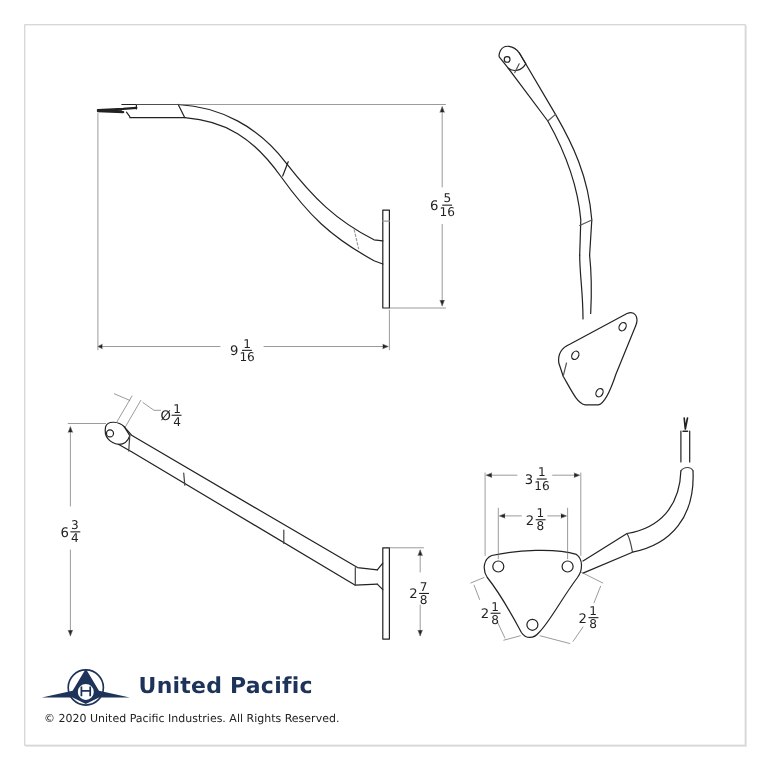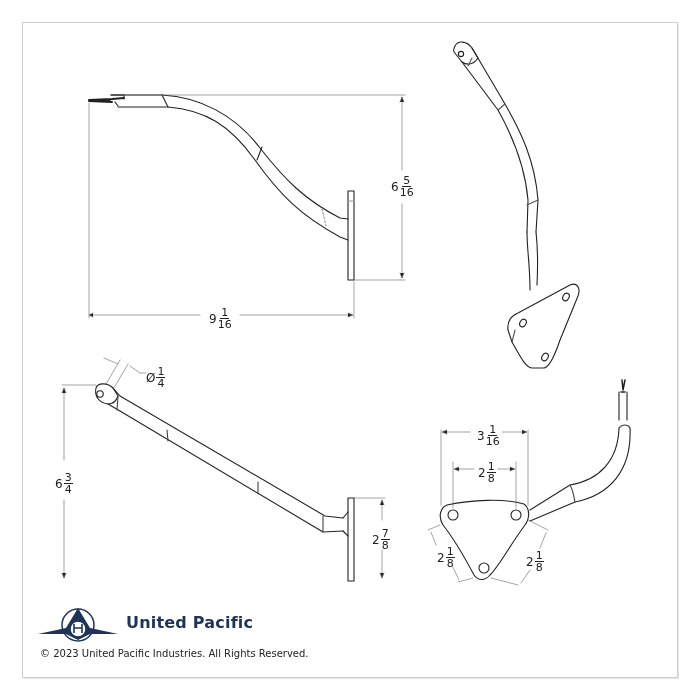--- a/index.html
+++ b/index.html
@@ -4,21 +4,21 @@
   <style>
     html, body { margin:0; padding:0; background:#ffffff; }
     body { width:700px; height:700px; position:relative; overflow:hidden; font-family:"DejaVu Sans", sans-serif; }
     .frame { position:absolute; left:22px; top:22px; width:654px; height:654px; border:1px solid #cfcfcf; box-shadow:1px 1px 0 #e6e6e6; }
     svg.drawing { position:absolute; left:0; top:0; }
     .dim { position:absolute; font-size:12px; color:#222; line-height:1; display:flex; align-items:center; }
     .frac { display:inline-flex; flex-direction:column; align-items:center; font-size:11px; line-height:11px; margin-left:1px; }
     .frac .num { border-bottom:1px solid #222; padding:0 1px; }
     .whole { font-size:12px; }
     .brand { position:absolute; left:36px; top:600px; height:45px; display:flex; align-items:center; }
-    .brand-name { font-family:"DejaVu Sans", sans-serif; font-weight:bold; color:#1e3359; font-size:16px; margin-left:6px; letter-spacing:0.2px; }
+    .brand-name { font-family:"DejaVu Sans", sans-serif; font-weight:bold; color:#1e3359; font-size:20px; margin-left:6px; letter-spacing:0.2px; }
     .copyright { position:absolute; left:40px; top:648px; font-size:10px; color:#222; font-family:"DejaVu Sans", sans-serif; }
   </style>
 </head>
 <body>
 
 <div class="frame"></div>
 
 <svg class="drawing" width="700" height="700" viewBox="0 0 700 700" fill="none" stroke="#222" stroke-width="1.1" stroke-linecap="round" stroke-linejoin="round">
 
   <g>
@@ -187,13 +187,13 @@
 
 <div class="brand">
   <svg width="84" height="42" viewBox="0 0 84 42">
     <circle cx="42" cy="23" r="16" fill="none" stroke="#1e3359" stroke-width="1.5"></circle>
     <path d="M2 32 L30 26 L42 6 L54 26 L82 32 L54 32 L42 38 L30 32 Z" fill="#1e3359"></path>
     <circle cx="42" cy="27" r="8" fill="#ffffff" stroke="#1e3359" stroke-width="1.5"></circle>
     <path d="M38 22 L38 31 M46 22 L46 31 M38 26 L46 26" stroke="#1e3359" stroke-width="1.6" fill="none"></path>
   </svg>
   <span class="brand-name">United Pacific</span>
 </div>
-<div class="copyright">© 2023 United Pacific Industries. All Rights Reserved.</div>
+<div class="copyright">© 2020 United Pacific Industries. All Rights Reserved.</div>
 
 </body></html>

